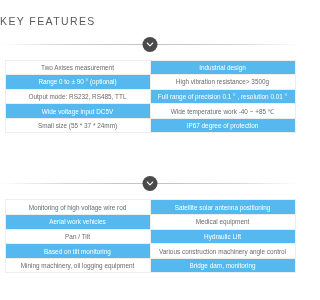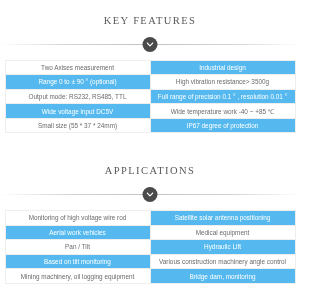--- a/index.html
+++ b/index.html
@@ -7,27 +7,25 @@
     width: 300px; height: 300px;
     background: #ffffff;
     font-family: "Liberation Sans", sans-serif;
     overflow: hidden;
   }
   .page { width: 300px; height: 300px; position: relative; }
 
   
   .section { width: 300px; }
   .section-title {
-    text-align: center;
     color: #5a5a5a;
     font-size: 10.5px;
     letter-spacing: 1.4px;
     font-weight: 400;
     line-height: 1;
-    font-family: Liberation Serif, serif;
   }
   .divider-wrap {
     position: relative;
     height: 16px;
     margin-top: 9px;
   }
   .divider-line {
     position: absolute;
     left: 0; right: 0; top: 8px;
     height: 1px;
@@ -116,21 +114,20 @@
           <td class="cell-white">Small size (55 * 37 * 24mm)</td>
           <td class="cell-blue">IP67 degree of protection</td>
         </tr>
       </tbody>
     </table>
   </div>
 
   <div class="gap-sections"></div>
 
   <div class="section">
-    <div class="section-title">APPLICATIONS</div>
     <div class="divider-wrap">
       <div class="divider-line"></div>
       <div class="divider-badge">
         <svg width="7" height="5" viewBox="0 0 7 5" aria-hidden="true">
           <path d="M0.7 1 L3.5 3.8 L6.3 1" fill="none" stroke="#ffffff" stroke-width="1.1" stroke-linecap="round" stroke-linejoin="round"></path>
         </svg>
       </div>
     </div>
     <div class="gap-title-table"></div>
     <table class="spec-table">

